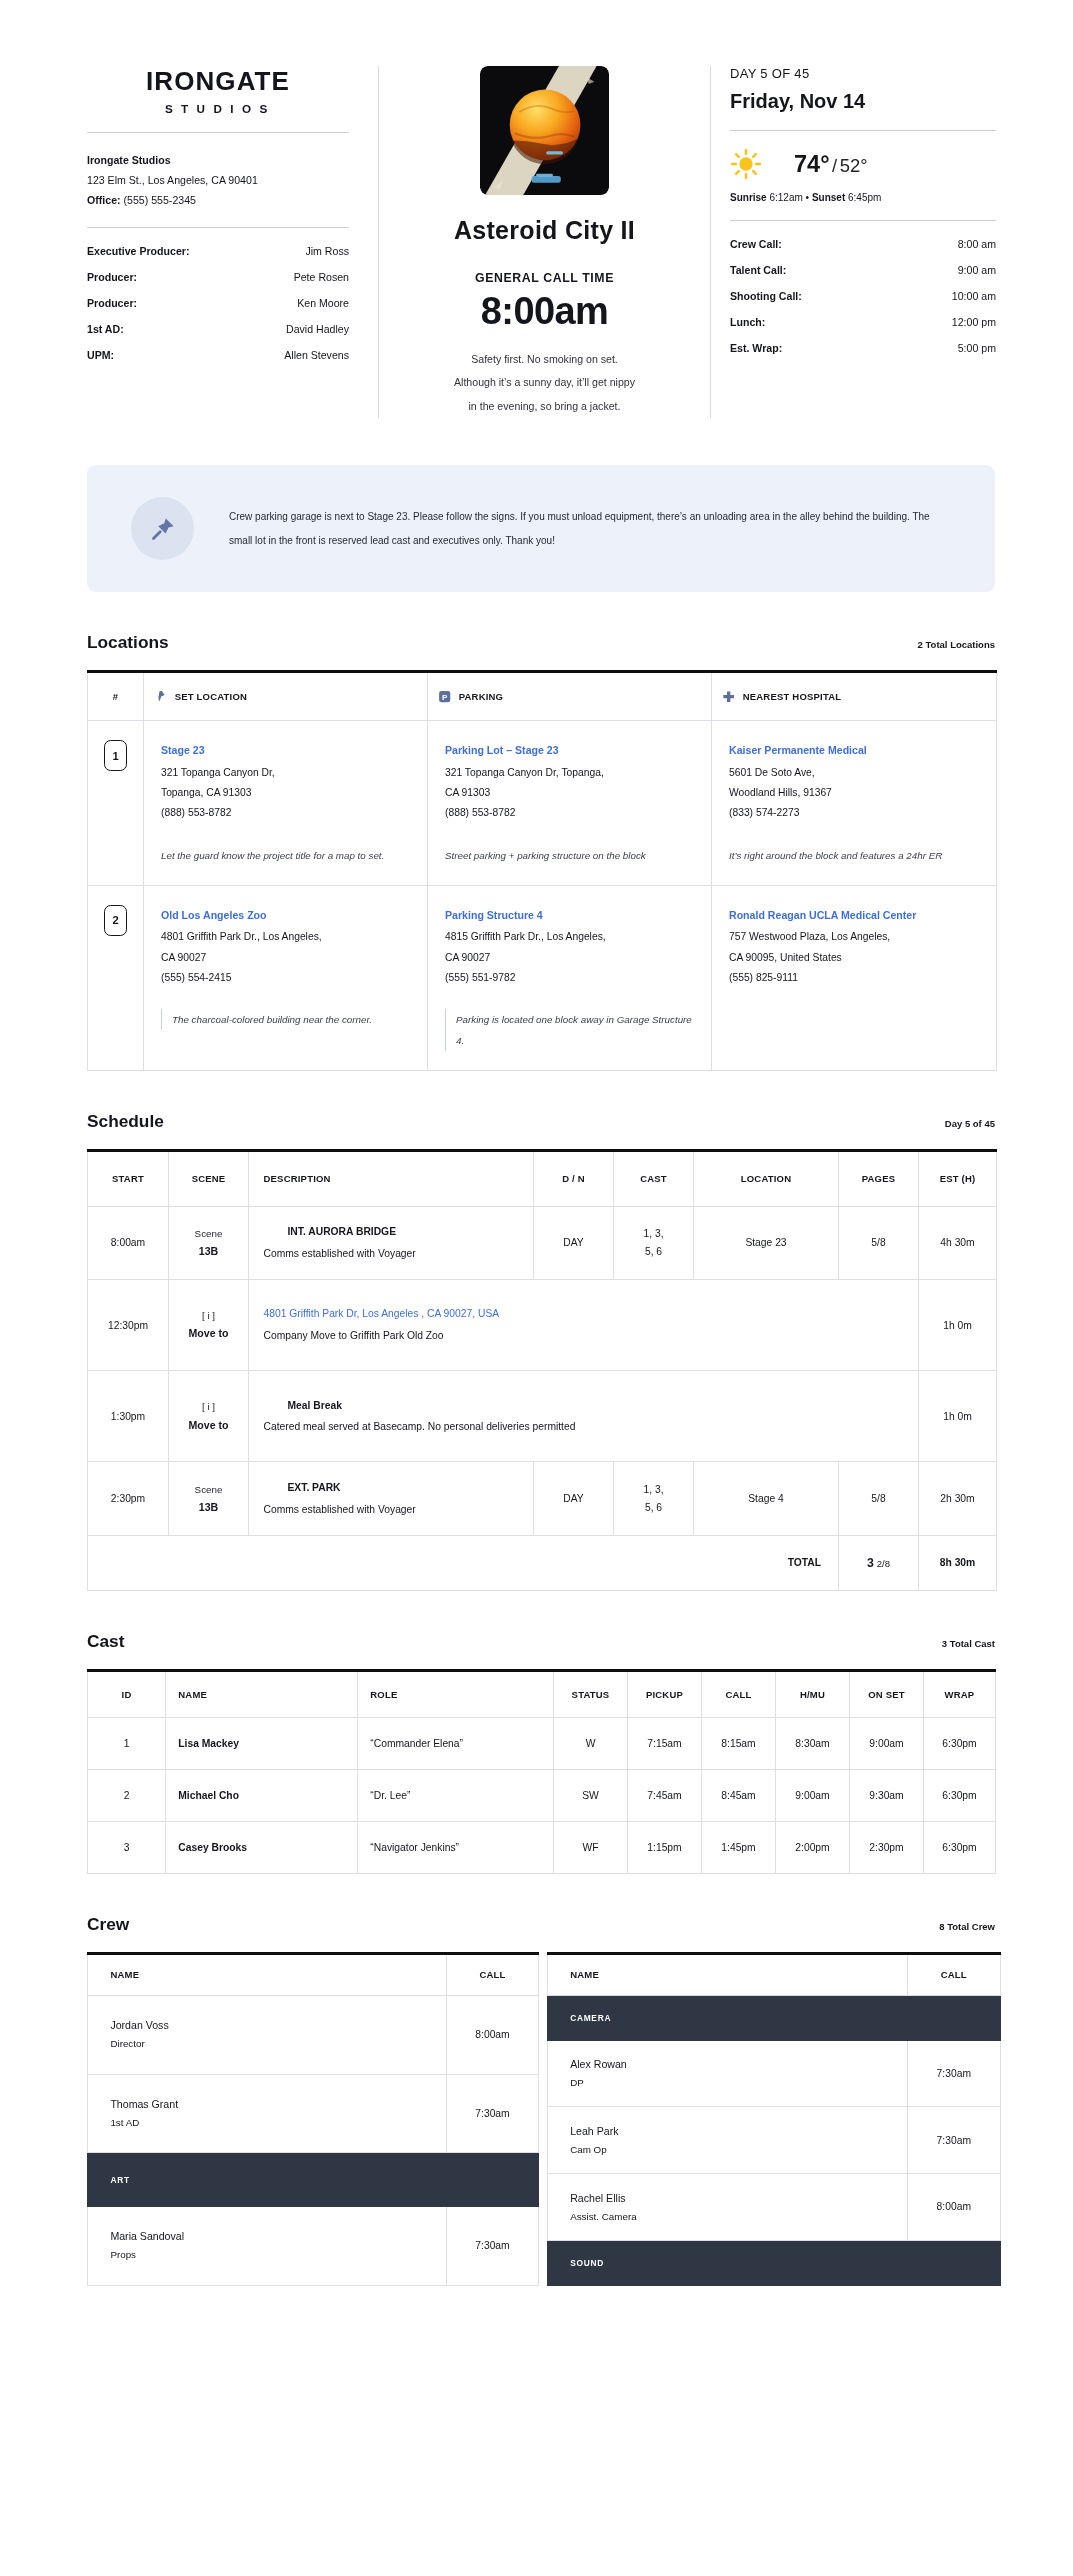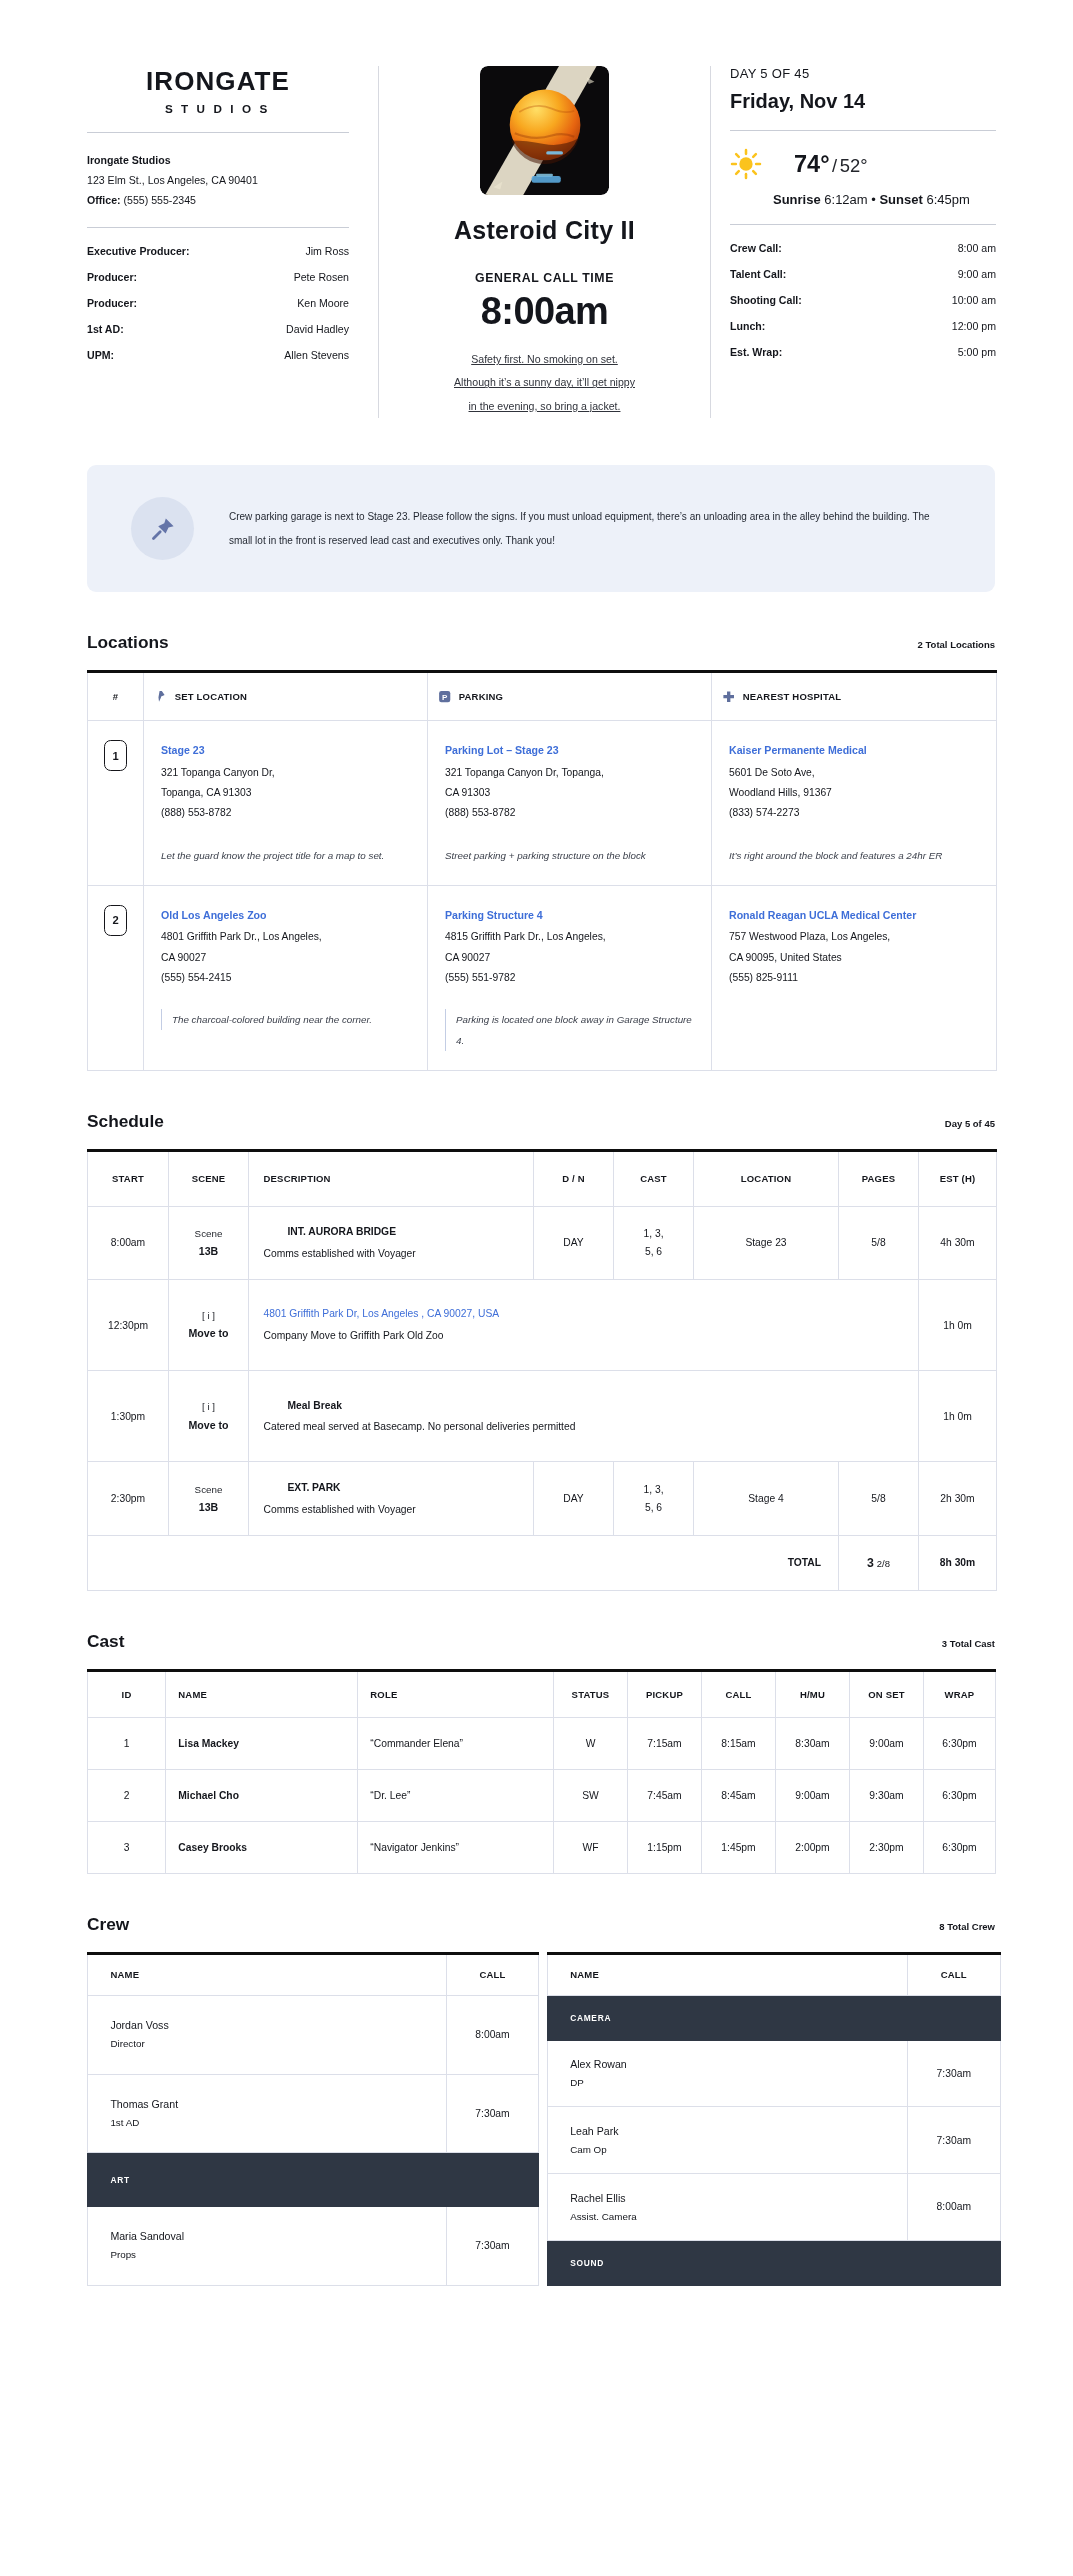--- a/index.html
+++ b/index.html
@@ -24,28 +24,28 @@
   .company-line { font-size:10.6px; line-height:1.9; display:block; }
   .kv-row { display:flex; justify-content:space-between; align-items:baseline; font-size:10.6px; margin:14px 0; }
   .kv-label { font-weight:700; }
   .kv-value { text-align:right; }
 
   .artwork { display:block; margin:0 auto; border-radius:7.8px; }
   .prod-title { font-size:25px; font-weight:800; margin-top:21px; letter-spacing:0.3px; }
   .gct-label  { font-size:12.3px; font-weight:600; letter-spacing:0.6px; margin-top:26px; }
   .gct-time   { font-size:38px; font-weight:800; margin-top:4.5px; letter-spacing:-0.6px; }
   .safety { margin-top:15.7px; font-size:10.6px; color:#30333b; line-height:2.2; }
-  .safety span { display:block;text-decoration:underline; }
+  .safety span { display:block; }
 
   .day-counter { font-size:13px; letter-spacing:0.3px; }
   .date-line { font-size:20px; font-weight:800; margin-top:9px; }
   .weather-row { display:flex; align-items:center; gap:32px; margin-top:5.6px; }
   .temp-high { font-size:23.5px; font-weight:700; }
   .temp-sep, .temp-low { font-size:18.4px; font-weight:400; color:#23252b; }
-  .sun-times { font-size:13px; margin-top:12.3px;margin-left:43px; }
+  .sun-times { font-size:10px; margin-top:12.3px; }
   .sun-times b { font-weight:700; }
 
   
   .note { margin-top:47px; background:#edf1f9; border-radius:9px; min-height:127px;
           display:flex; align-items:center; padding:19px 27px 19px 44px; }
   .note-circle { width:63px; height:63px; border-radius:50%; background:#dbe2f0; flex:none;
                  display:flex; align-items:center; justify-content:center; margin-right:35px; }
   .note-text { font-size:10px; line-height:2.35; color:#1f242e; max-width:707px; }
 
   

